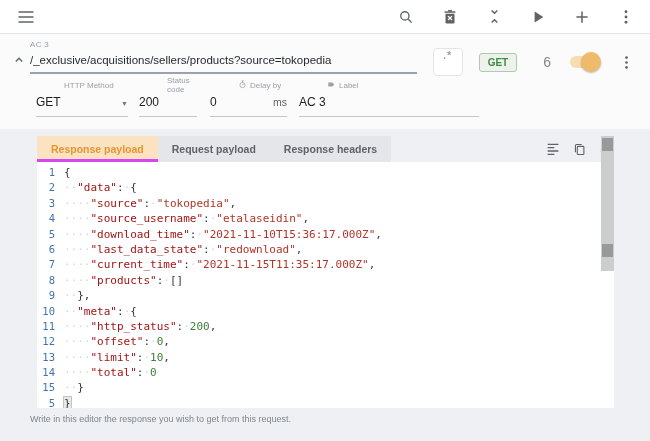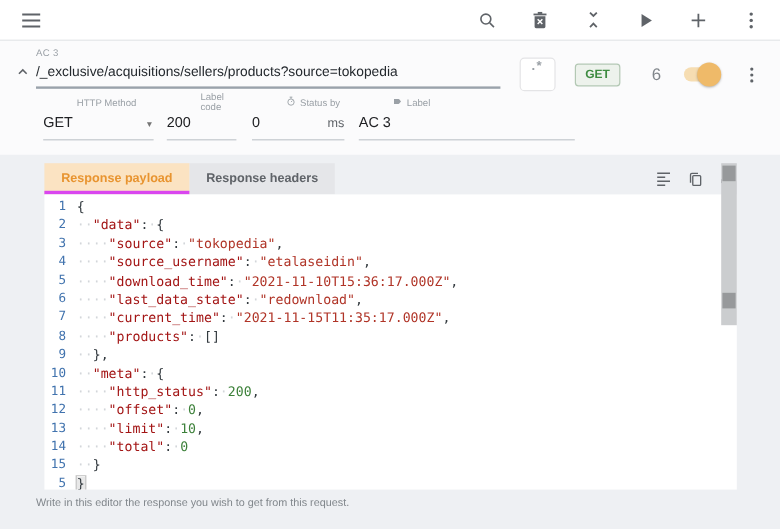--- a/index.html
+++ b/index.html
@@ -222,33 +222,33 @@
       <div class="field-label">
         <span>HTTP Method</span>
       </div>
       <div class="field-value">
         <span>GET</span>
         <span class="dd-arrow">▼</span>
       </div>
     </div>
     <div class="field f-status">
       <div class="field-label">
-        <span>Label code</span>
+        <span>Status code</span>
       </div>
       <div class="field-value">
         <span>200</span>
       </div>
     </div>
     <div class="field f-delay">
       <div class="field-label">
         <span><svg viewBox="0 0 24 24" width="9" height="9" fill="none" stroke="#9aa0a6" stroke-width="2">
               <circle cx="12" cy="13.5" r="7"></circle>
               <path d="M9 2.5h6M12 2.5v3.5M12 13.5l3.2-3.2"></path>
             </svg></span>
-        <span>Status by</span>
+        <span>Delay by</span>
       </div>
       <div class="field-value">
         <span>0</span>
         <span class="unit">ms</span>
       </div>
     </div>
     <div class="field f-label">
       <div class="field-label">
         <span><svg viewBox="0 0 24 24" width="9" height="9" fill="#9aa0a6">
               <path d="M3.5 6.5h10.2a2 2 0 0 1 1.5.7l4 4.8-4 4.8a2 2 0 0 1-1.5.7H3.5z"></path>
@@ -258,20 +258,21 @@
       <div class="field-value">
         <span>AC 3</span>
       </div>
     </div>
   </div>
 </section>
 
 <section class="editor-card">
   <div class="tabs">
     <div class="tab active">Response payload</div>
+    <div class="tab">Request payload</div>
     <div class="tab">Response headers</div>
     <div class="tab-icons">
       <div class="icon-btn">
         <svg viewBox="0 0 24 24" width="16" height="16" stroke="#5f6368" stroke-width="2">
             <path d="M4 5h16M4 10h10M4 15h16M4 20h10"></path>
           </svg>
       </div>
       <div class="icon-btn">
         <svg viewBox="0 0 24 24" width="15" height="15" fill="none" stroke="#5f6368" stroke-width="1.8">
             <rect x="8.5" y="7" width="10.5" height="13" rx="1.2"></rect>

